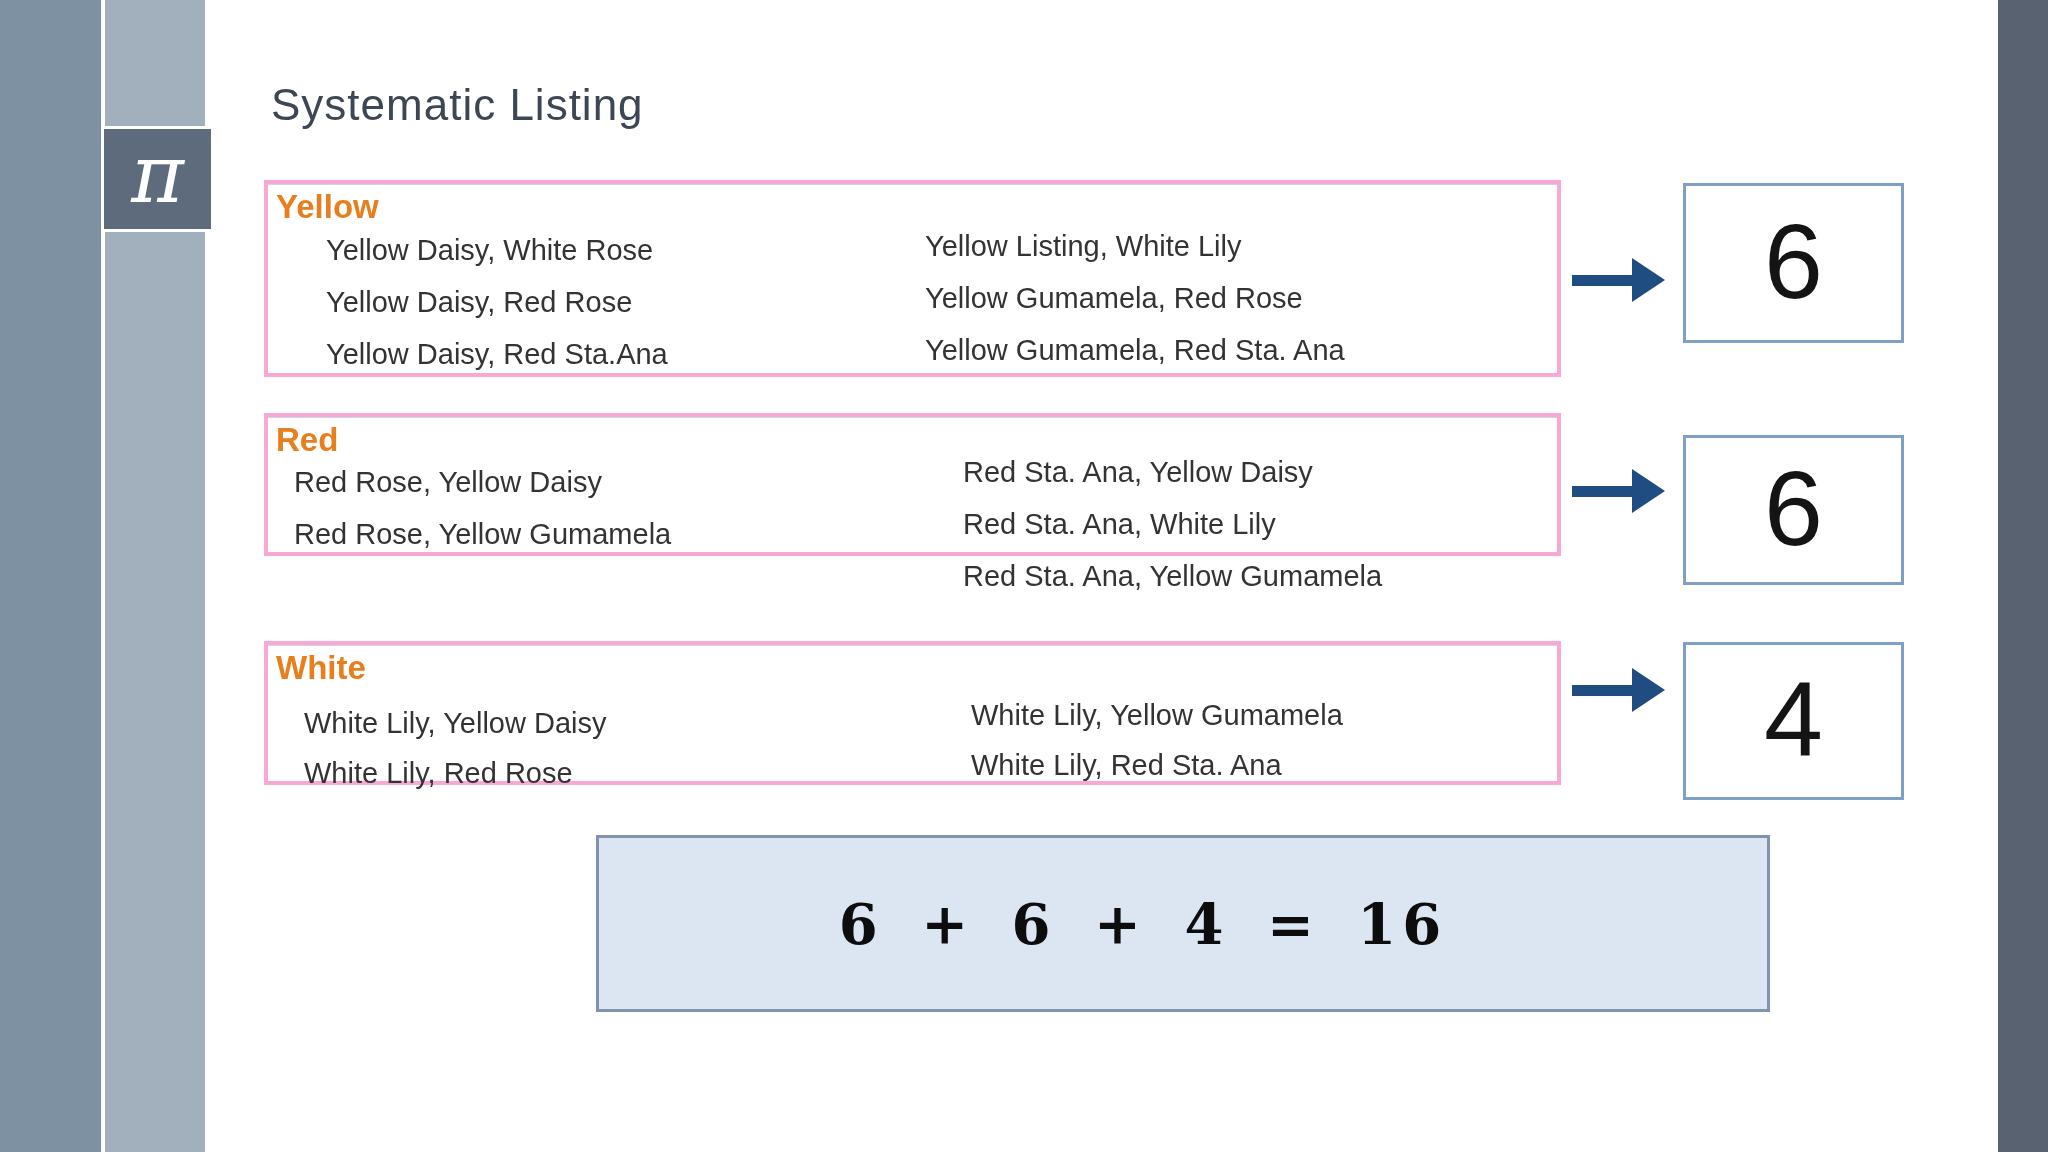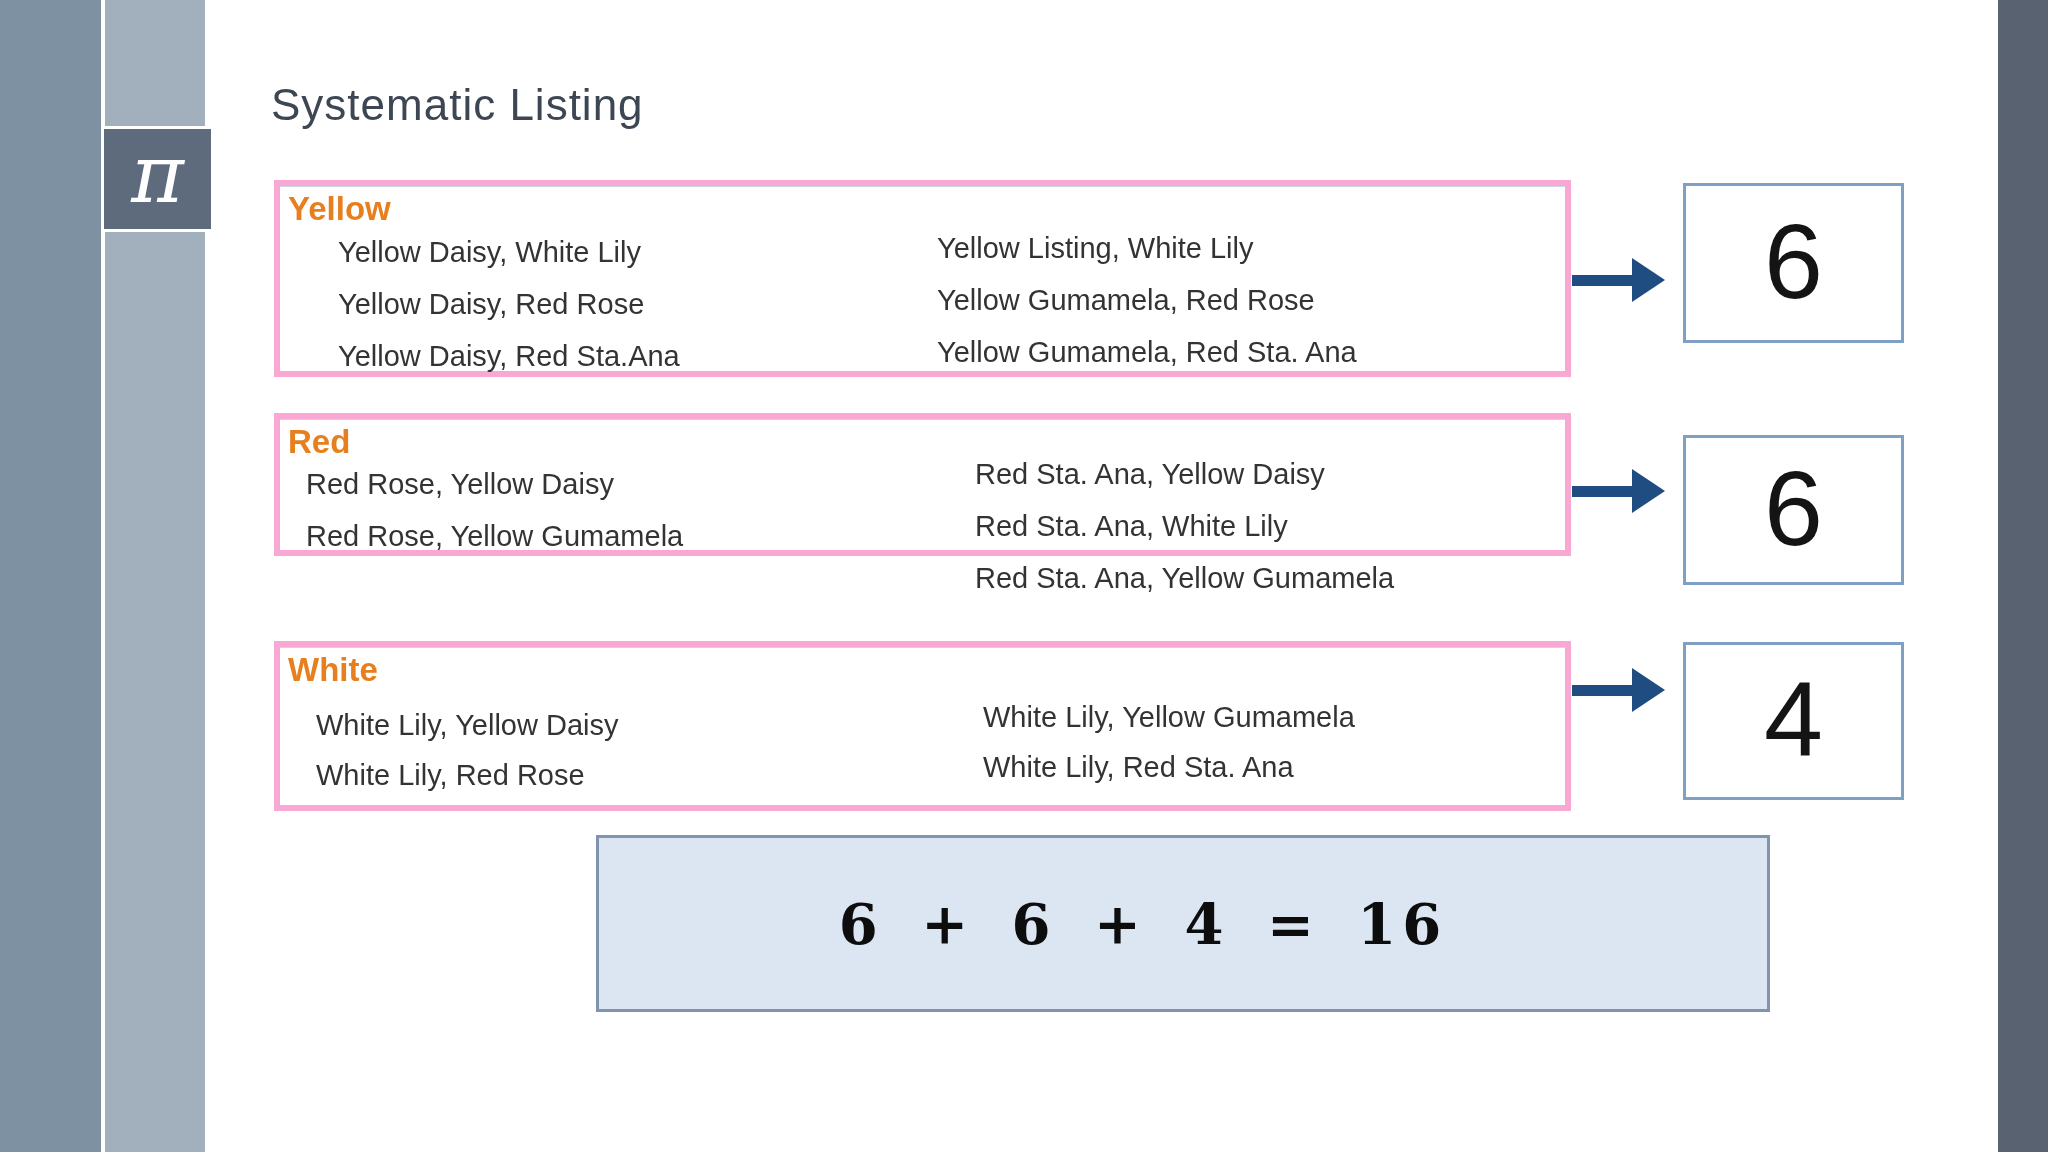--- a/index.html
+++ b/index.html
@@ -45,29 +45,29 @@
   
   .title {
     position: absolute; left: 271px; top: 80px;
     font-size: 44px; line-height: 1.15;
     color: #3d4754;
     letter-spacing: 1px;
   }
 
   
   .list-box {
-    position: absolute; left: 274px; width: 1297px;
+    position: absolute; left: 264px; width: 1297px;
     background: #ffffff;
-    border: 6px solid #f9a8d4;
+    border: 4px solid #f9a8d4;
     box-sizing: border-box;
     box-shadow: 0 1px 0 #c8d8e8 inset;
   }
   .g0 { top: 180px; height: 197px; }
   .g1 { top: 413px; height: 143px; }
-  .g2 { top: 641px; height: 170px; }
+  .g2 { top: 641px; height: 144px; }
 
   .group-label {
     position: absolute; left: 8px; top: 6px;
     font-size: 33px; font-weight: bold;
     color: #e77f1e;
     line-height: 1;
   }
   .col { position: absolute; }
   .item {
     font-size: 29px;
@@ -148,21 +148,21 @@
     <span>π</span>
   </div>
 
   <div class="strip-right"></div>
 
   <div class="title">Systematic Listing</div>
 
   <section class="list-box g0">
     <div class="group-label">Yellow</div>
     <div class="col col1">
-      <div class="item">Yellow Daisy, White Lily</div>
+      <div class="item">Yellow Daisy, White Rose</div>
       <div class="item">Yellow Daisy, Red Rose</div>
       <div class="item">Yellow Daisy, Red Sta.Ana</div>
     </div>
     <div class="col col2">
       <div class="item">Yellow Listing, White Lily</div>
       <div class="item">Yellow Gumamela, Red Rose</div>
       <div class="item">Yellow Gumamela, Red Sta. Ana</div>
     </div>
   </section>
 

